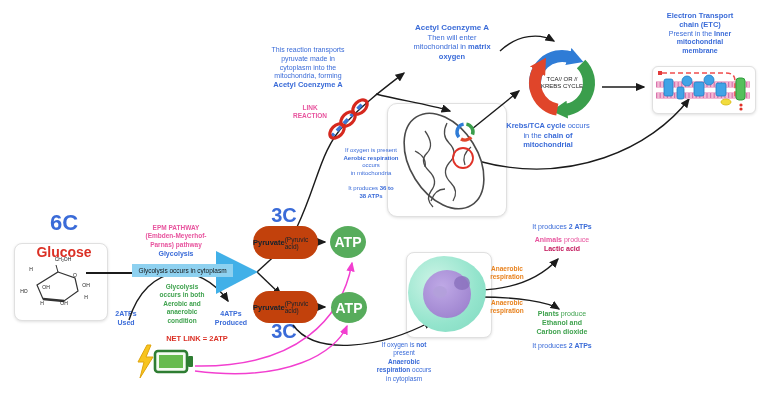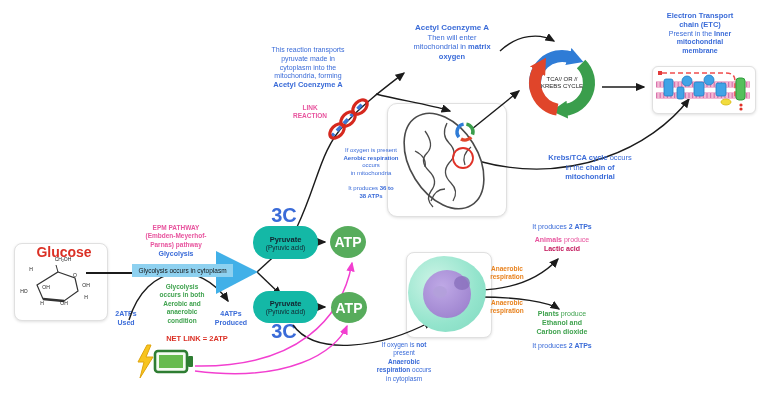--- a/index.html
+++ b/index.html
@@ -18,22 +18,22 @@
   .f5{font-size:5px;line-height:6px;}
   .f6{font-size:6px;line-height:7.6px;}
   .f65{font-size:6.5px;line-height:8.4px;}
   .f7{font-size:7px;line-height:8.8px;}
   .f75{font-size:7.5px;line-height:9.6px;}
   .f11{font-size:14px;line-height:13px;}
   .f20{font-size:20px;line-height:22px;}
   .f22{font-size:22px;line-height:24px;}
   .card{position:absolute;background:#fff;border:1px solid #e0e0e0;border-radius:8px;
         box-shadow:0 1px 3px rgba(0,0,0,.12);}
-  .pill{position:absolute;background:#14b8a6;border-radius:16px;display:flex;flex-direction:column;
-        align-items:center;justify-content:center;color:#13222e;z-index:10;text-align:right;}
+  .pill{position:absolute;background:#c2410c;border-radius:16px;display:flex;flex-direction:row;
+        align-items:center;justify-content:center;color:#13222e;z-index:10;}
   .atp{position:absolute;background:#57AC5C;border-radius:50%;display:flex;align-items:center;
        justify-content:center;color:#fff;font-weight:bold;font-size:14px;z-index:10;}
   .banner{position:absolute;left:132px;top:264px;width:101px;height:13px;background:#8ED1F0;
           color:#141414;font-size:6.5px;line-height:13px;text-align:center;z-index:8;}
   svg{display:block;}
   .z5{z-index:5;} .z6{z-index:6;} .z10{z-index:10;}
 </style>
 </head>
 <body>
 
@@ -64,20 +64,21 @@
       <path d="M 293 325 C 315 356 380 349 432 321" marker-end="url(#mk)"></path>
       <path d="M 479 290 C 520 289 544 274 558 259" marker-end="url(#mk)"></path>
       <path d="M 479 297 C 518 297 548 302 559 309" marker-end="url(#mk)"></path>
     </g>
     <g stroke="#F23FD0" stroke-width="1.4" fill="none">
       <path d="M 195 366 C 298 368 342 318 352 263" marker-end="url(#mkm)"></path>
       <path d="M 195 371 C 288 383 336 352 347 326" marker-end="url(#mkm)"></path>
     </g>
   </svg>
 
+  <div class="t blue b f22" style="left:36px;top:211px;width:56px;">6C</div>
   <div class="card" style="left:14px;top:243px;width:92px;height:76px;"></div>
   <div class="t red b f11" style="left:26px;top:246px;width:76px;">Glucose</div>
   <svg class="abs" width="82" height="58" viewBox="0 0 82 58" style="left:18px;top:262px;">
     <path d="M 40 10 L 57 16 L 60 29 L 46 39 L 25 37 L 19 23 Z" stroke="#333" stroke-width="1.2" fill="none"></path>
     <path d="M 25 37 L 46 39" stroke="#333" stroke-width="2.4" fill="none"></path>
     <path d="M 40 10 L 38 3" stroke="#333" stroke-width="1" fill="none"></path>
   </svg>
   <span class="t f5" style="left:48px;top:256px;width:30px;">CH₂OH</span>
   <span class="t f5" style="left:70px;top:272px;width:10px;">O</span>
   <span class="t f5" style="left:80px;top:282px;width:12px;">OH</span>
@@ -200,21 +201,21 @@
     </defs>
     <path d="M 16.9 48 A 27 27 0 0 1 52.2 15.6" stroke="#2F7CD6" stroke-width="12" fill="none" marker-end="url(#kb)"></path>
     <path d="M 62.1 21.9 A 27 27 0 0 1 45.3 67.9" stroke="#3A9E4C" stroke-width="12" fill="none" marker-end="url(#kg)"></path>
     <path d="M 38.3 67.6 A 27 27 0 0 1 20.1 26.7" stroke="#E0452A" stroke-width="12" fill="none" marker-end="url(#kr)"></path>
     <circle cx="43" cy="41" r="17" fill="#fff"></circle>
   </svg>
   <div class="t z10" style="left:533px;top:76px;width:58px;font-size:6px;line-height:7px;color:#222;">
     <span class="ln">TCA// OR //</span>
     <span class="ln">KREBS CYCLE</span>
   </div>
-  <div class="t blue f75 z10" style="left:534px;top:121px;width:112px;margin-top:32px;">
+  <div class="t blue f75 z10" style="left:492px;top:121px;width:112px;">
     <span class="ln"><span class="b">Krebs/TCA cycle</span><span> occurs</span></span>
     <span class="ln"><span>in the </span><span class="b">chain of</span></span>
     <span class="ln b">mitochondrial</span>
   </div>
 
   <div class="t blue f7 z10" style="left:648px;top:12px;width:104px;">
     <span class="ln b" style="font-size:7.5px;">Electron Transport</span>
     <span class="ln b" style="font-size:7.5px;">chain (ETC)</span>
     <span class="ln"><span>Present in the </span><span class="b">Inner</span></span>
     <span class="ln b">mitochondrial</span>

